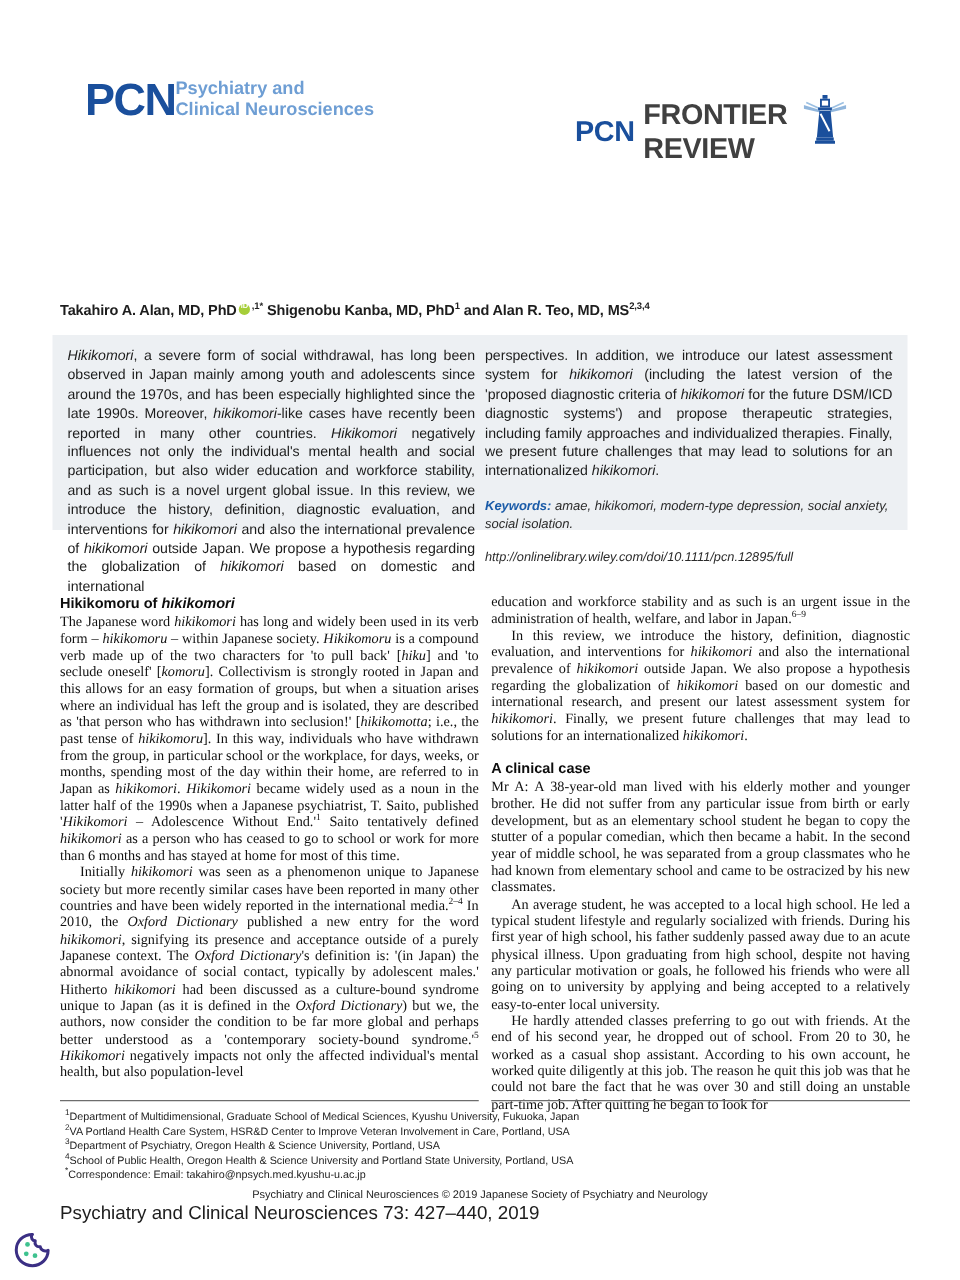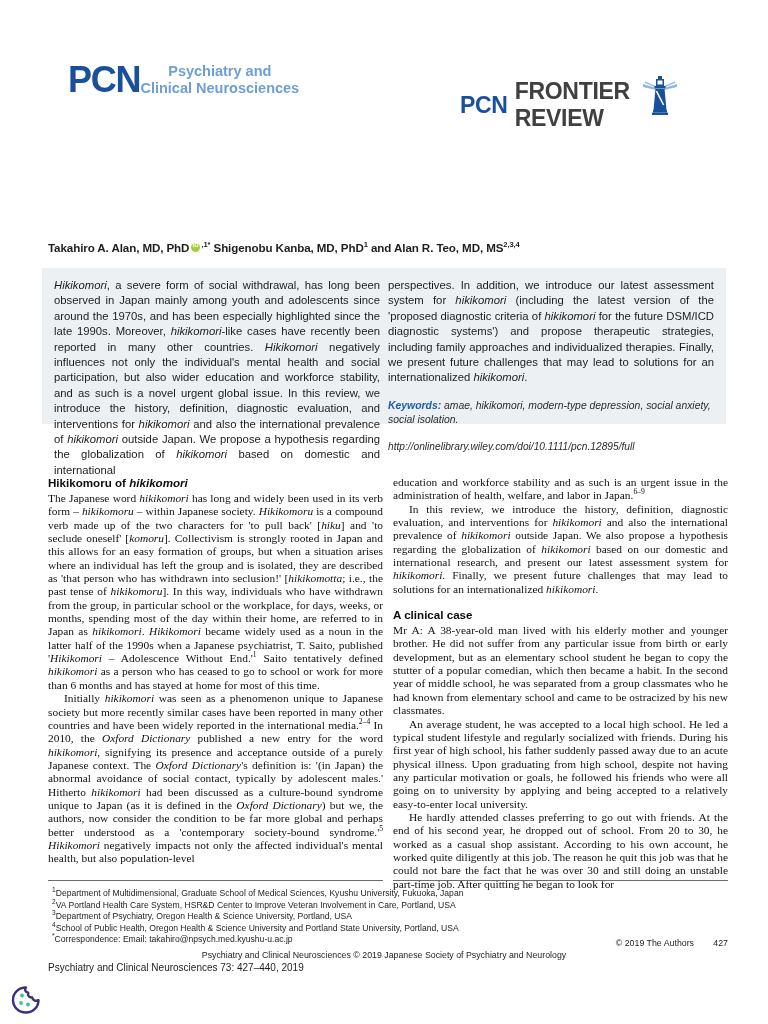--- a/index.html
+++ b/index.html
@@ -46,21 +46,21 @@
     color: #1a4f9c;
   }
   .logo-sub {
     font-family: "Liberation Sans", sans-serif;
     font-weight: bold;
     font-size: 14.5px;
     line-height: 17px;
     color: #6e9ed4;
     padding-top: 1px;
   }
-  .logo-sub span { display: block; white-space: nowrap; text-align: center; }
+  .logo-sub span { display: block; white-space: nowrap; }
 
   .frontier {
     position: absolute;
     left: 460px;
     top: 78px;
     display: flex;
     align-items: center;
     gap: 7px;
   }
   .frontier-pcn {
@@ -257,21 +257,21 @@
     text-align: center;
     font-family: "Liberation Sans", sans-serif;
     font-size: 8.8px;
     color: #1d1d1d;
   }
   .citation {
     position: absolute;
     left: 48px;
     top: 962px;
     font-family: "Liberation Sans", sans-serif;
-    font-size: 10px;
+    font-size: 15px;
     color: #1d1d1d;
   }
 
   
   .cookie-btn {
     position: absolute;
     left: 8px;
     top: 982px;
     width: 36px;
     height: 36px;
@@ -358,23 +358,20 @@
   <div class="footnote-rule-r"></div>
 
   <div class="footnotes">
     <div><sup>1</sup><span>Department of Multidimensional, Graduate School of Medical Sciences, Kyushu University, Fukuoka, Japan</span></div>
     <div><sup>2</sup><span>VA Portland Health Care System, HSR&amp;D Center to Improve Veteran Involvement in Care, Portland, USA</span></div>
     <div><sup>3</sup><span>Department of Psychiatry, Oregon Health &amp; Science University, Portland, USA</span></div>
     <div><sup>4</sup><span>School of Public Health, Oregon Health &amp; Science University and Portland State University, Portland, USA</span></div>
     <div><sup>*</sup><span>Correspondence: Email: takahiro@npsych.med.kyushu-u.ac.jp</span></div>
   </div>
 
-  <div class="copyright">
-    <span>© 2019 The Authors</span><span class="pageno">427</span>
-  </div>
   <div class="copyright-line2">Psychiatry and Clinical Neurosciences © 2019 Japanese Society of Psychiatry and Neurology</div>
   <div class="citation">Psychiatry and Clinical Neurosciences 73: 427–440, 2019</div>
 
   <div class="cookie-btn">
     <svg width="36" height="36" viewBox="0 0 36 36">
       <path d="M18 5.5 C10.5 5.5 5 11 5 18 C5 25 10.5 30.5 18 30.5 C25 30.5 30.5 25 30.5 18.2 C27.5 19.6 24.6 18.2 24.2 15.4 C21.2 15.8 19.4 13.6 20.2 10.6 C17.8 10.6 16.6 8.4 17.4 5.6 Z" fill="none" stroke="#3b2f84" stroke-width="2.4" stroke-linejoin="round"></path>
       <circle cx="14" cy="13.5" r="1.9" fill="#3ec28f"></circle>
       <circle cx="13" cy="21" r="1.9" fill="#3ec28f"></circle>
       <circle cx="20" cy="22.5" r="1.9" fill="#3ec28f"></circle>
     </svg>

